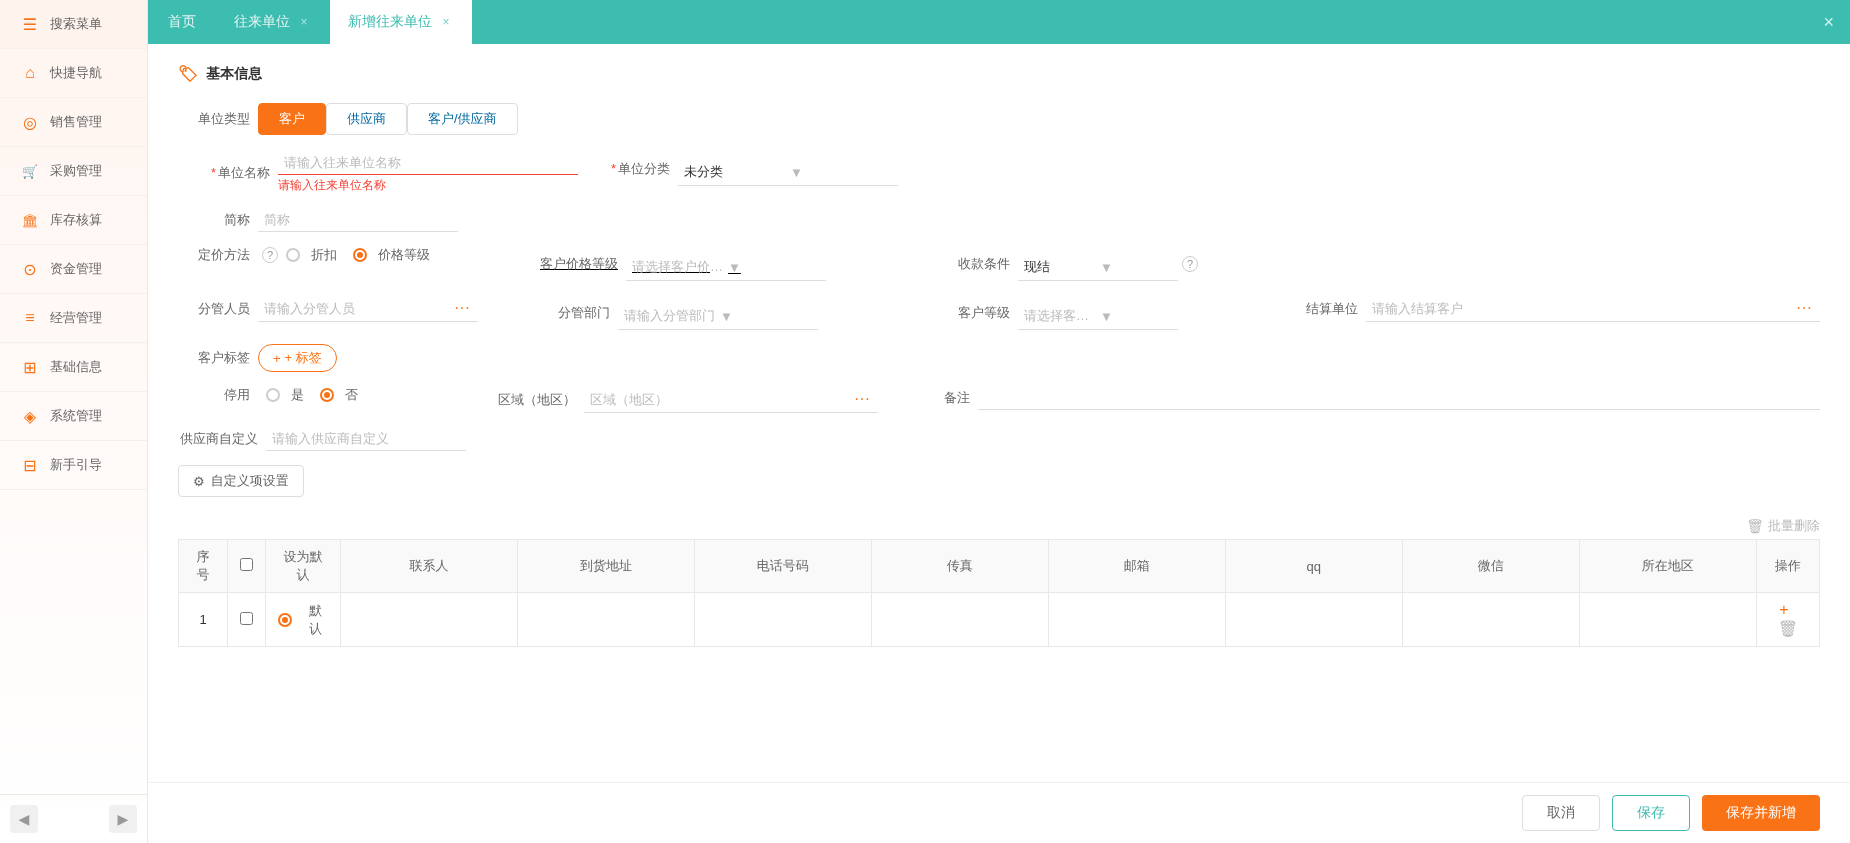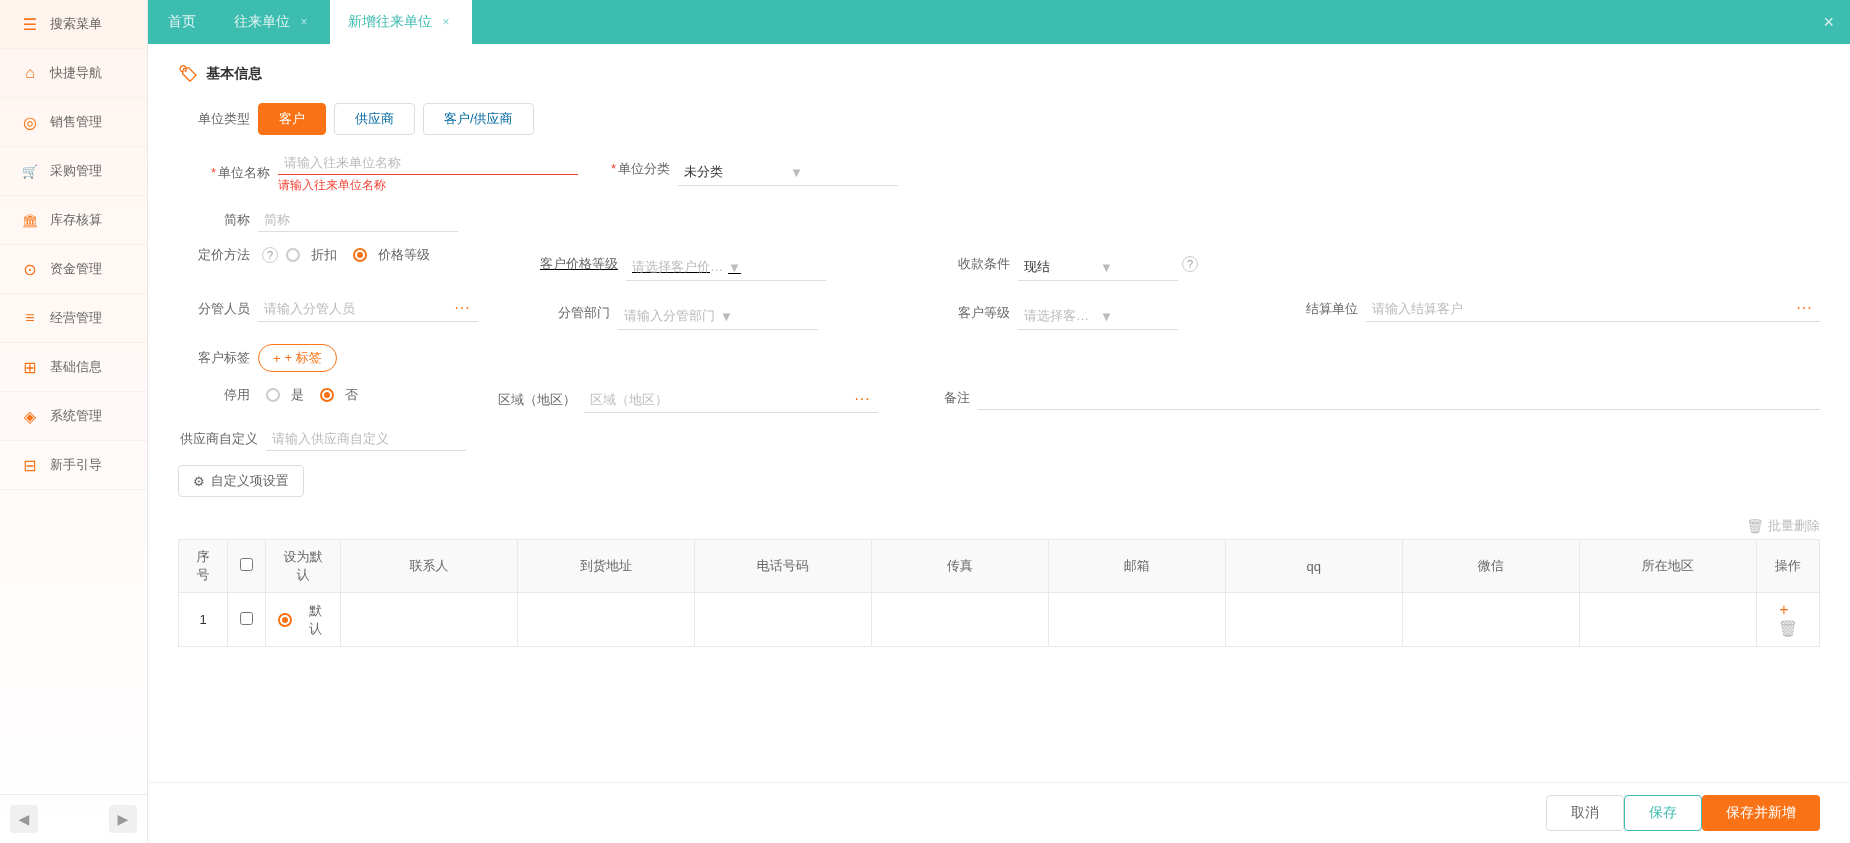--- a/index.html
+++ b/index.html
@@ -82,21 +82,21 @@
       font-size: 14px;
       font-weight: 600;
       color: #333;
     }
     .section-header .icon-tag {
       color: #f97316;
       font-size: 16px;
     }
 
     
-    .unit-type-group { display: flex; gap: 8px; }
+    .unit-type-group { display: flex; }
     .unit-btn {
       padding: 6px 20px;
       border: 1px solid #ddd;
       border-radius: 4px;
       cursor: pointer;
       font-size: 13px;
       background: white;
       color: #0369a1;
     }
     .unit-btn.active {
@@ -225,21 +225,21 @@
     }
     .data-table td {
       border: 1px solid #e8e8e8;
       padding: 8px 12px;
       text-align: center;
       color: #333;
     }
     .batch-delete { text-align: right; color: #bbb; font-size: 13px; margin-bottom: 4px; display: flex; align-items: center; justify-content: flex-end; gap: 4px; cursor: pointer; }
 
     
-    .footer { background: white; border-top: 1px solid #f0f0f0; padding: 12px 30px; display: flex; justify-content: flex-end; flex-shrink: 0; }
+    .footer { background: white; border-top: 1px solid #f0f0f0; padding: 12px 30px; display: flex; justify-content: flex-end; gap: 12px; flex-shrink: 0; }
     .btn-cancel { padding: 8px 24px; border: 1px solid #ddd; border-radius: 4px; background: white; color: #666; cursor: pointer; font-size: 14px; }
     .btn-save { padding: 8px 24px; border: 1px solid #3dbcb0; border-radius: 4px; background: white; color: #3dbcb0; cursor: pointer; font-size: 14px; }
     .btn-save-new { padding: 8px 24px; border: none; border-radius: 4px; background: #f97316; color: white; cursor: pointer; font-size: 14px; }
     .medium-label { min-width: 72px; }
 
     .inline-error { display: flex; flex-direction: column; flex: 1; min-width: 0; }
     .inline-error .form-input { width: 100%; }
   </style>
 </head>
 <body>

